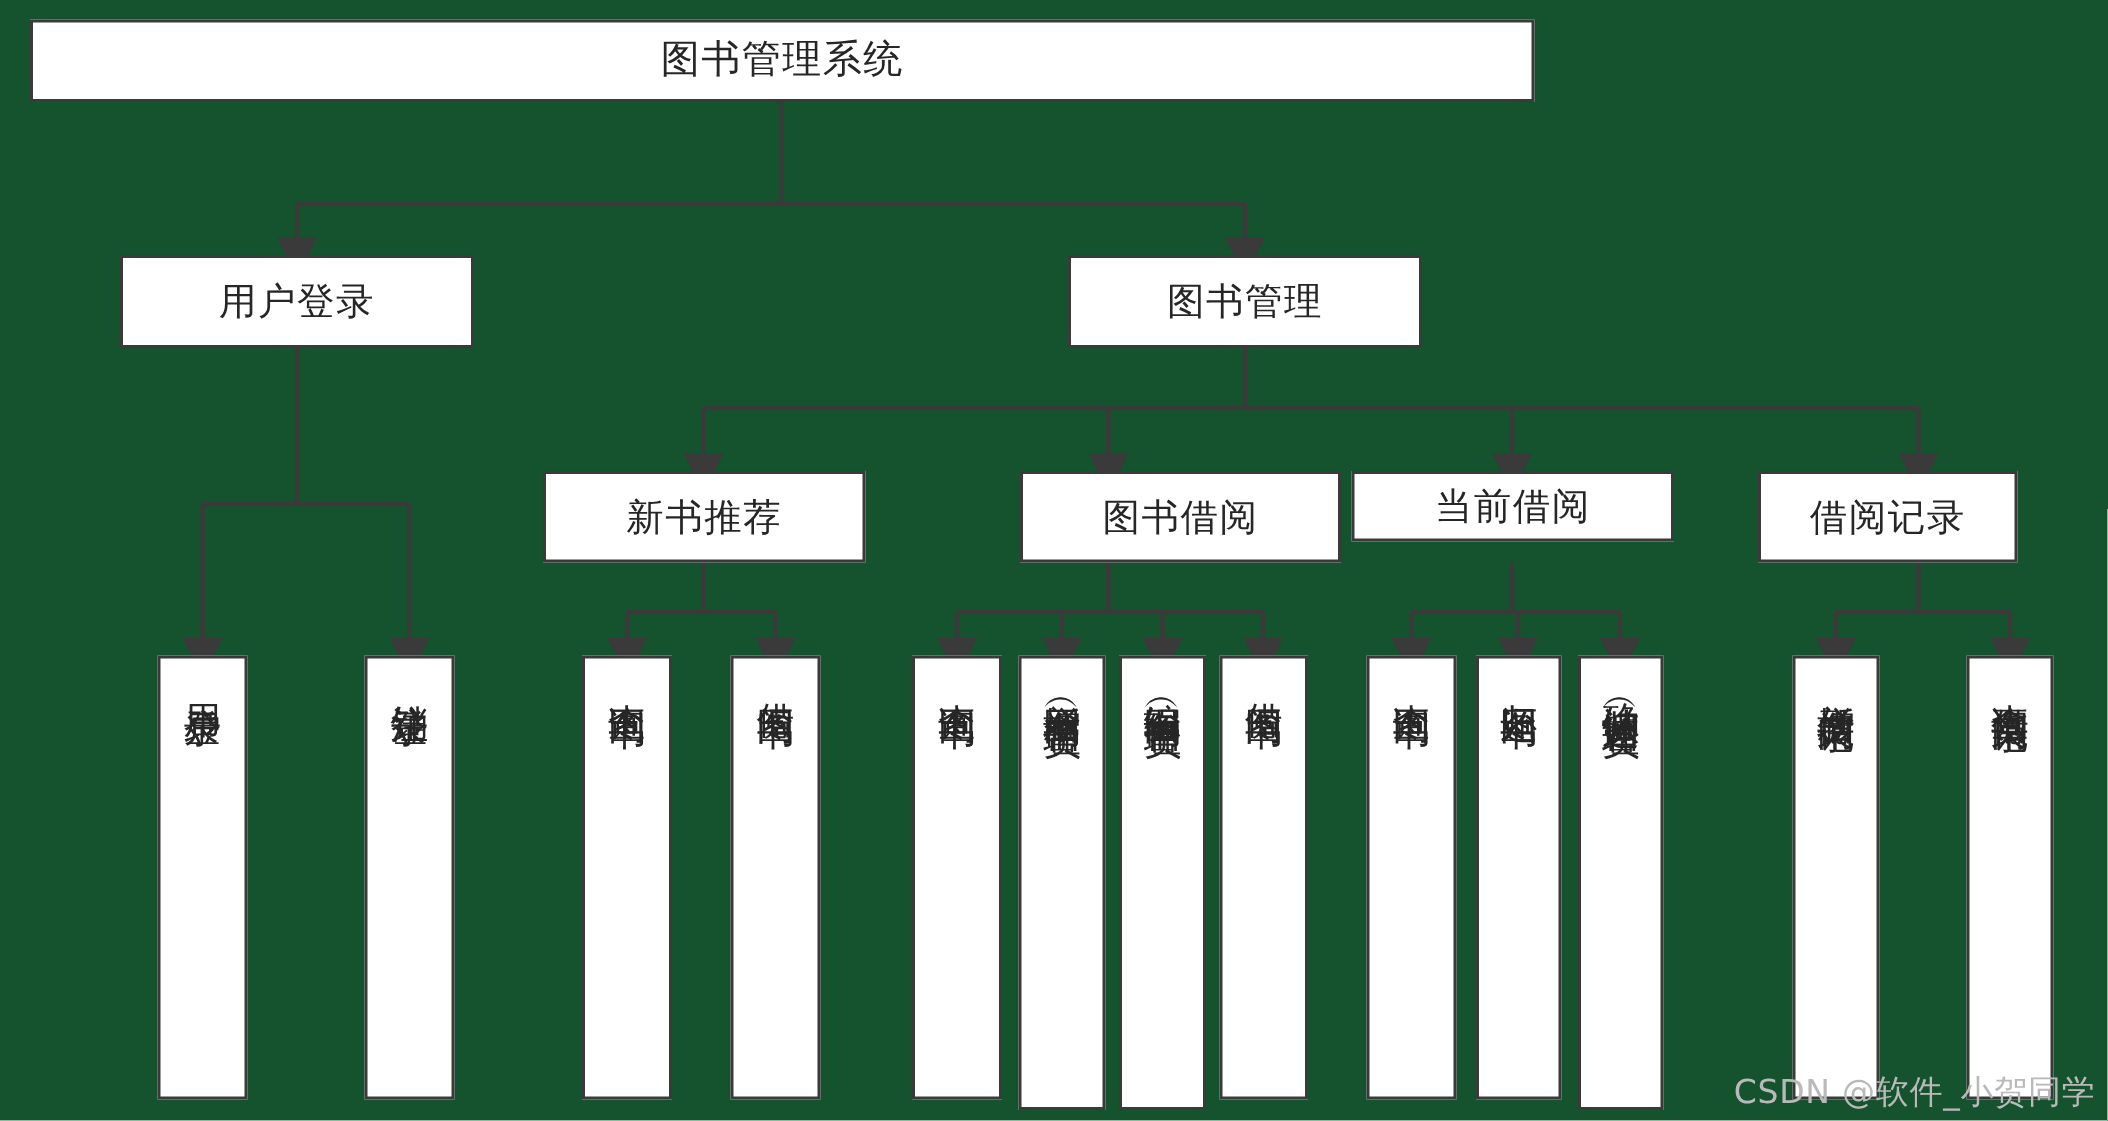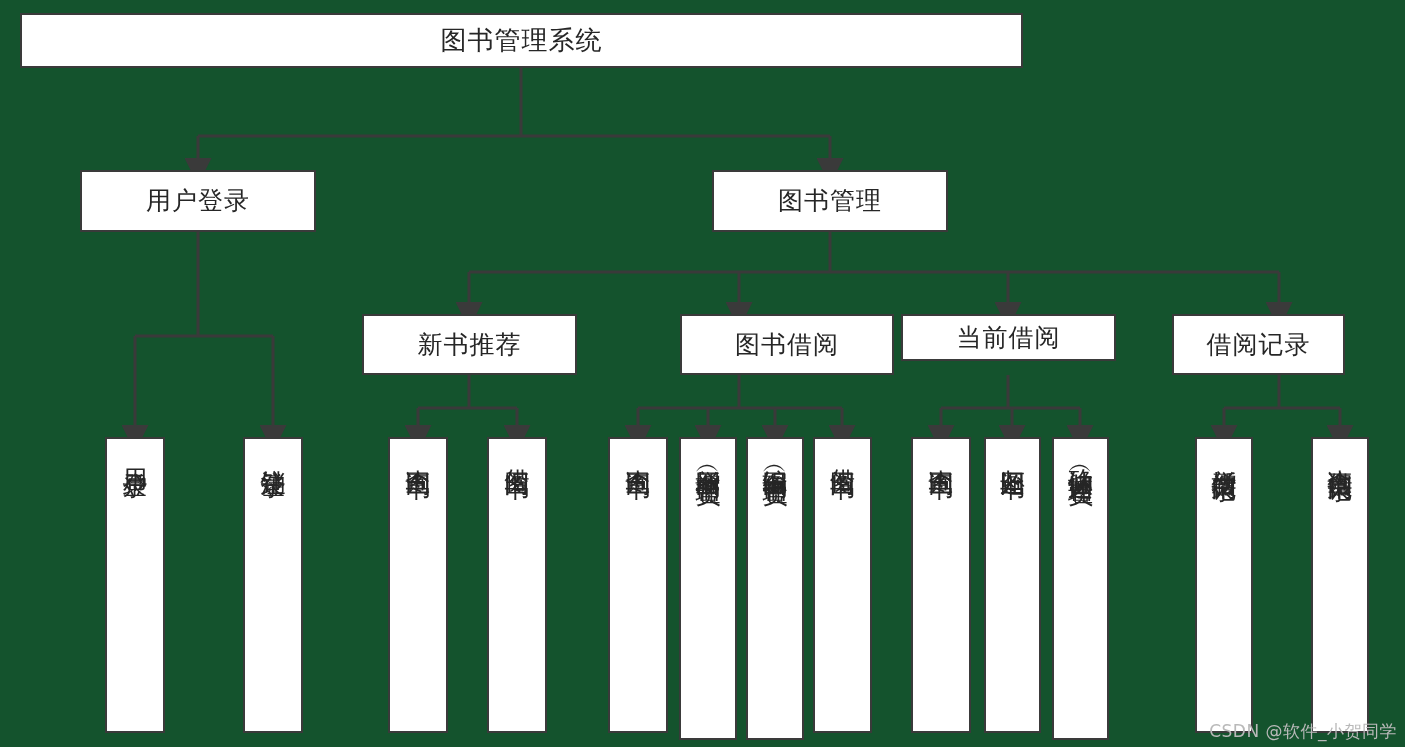--- a/index.html
+++ b/index.html
@@ -55,21 +55,21 @@
     line-height: 1;
     white-space: nowrap;
   }
   .node-root .node-label {
     font-size: 26px;
   }
   #watermark {
     position: absolute;
     right: 8px;
     bottom: 4px;
-    font-size: 17px;
+    font-size: 22px;
     color: #b9b9b9;
     letter-spacing: 0.5px;
     z-index: 5;
     white-space: nowrap;
   }
 </style>
 </head>
 <body>
 
 <div id="diagram-root">

